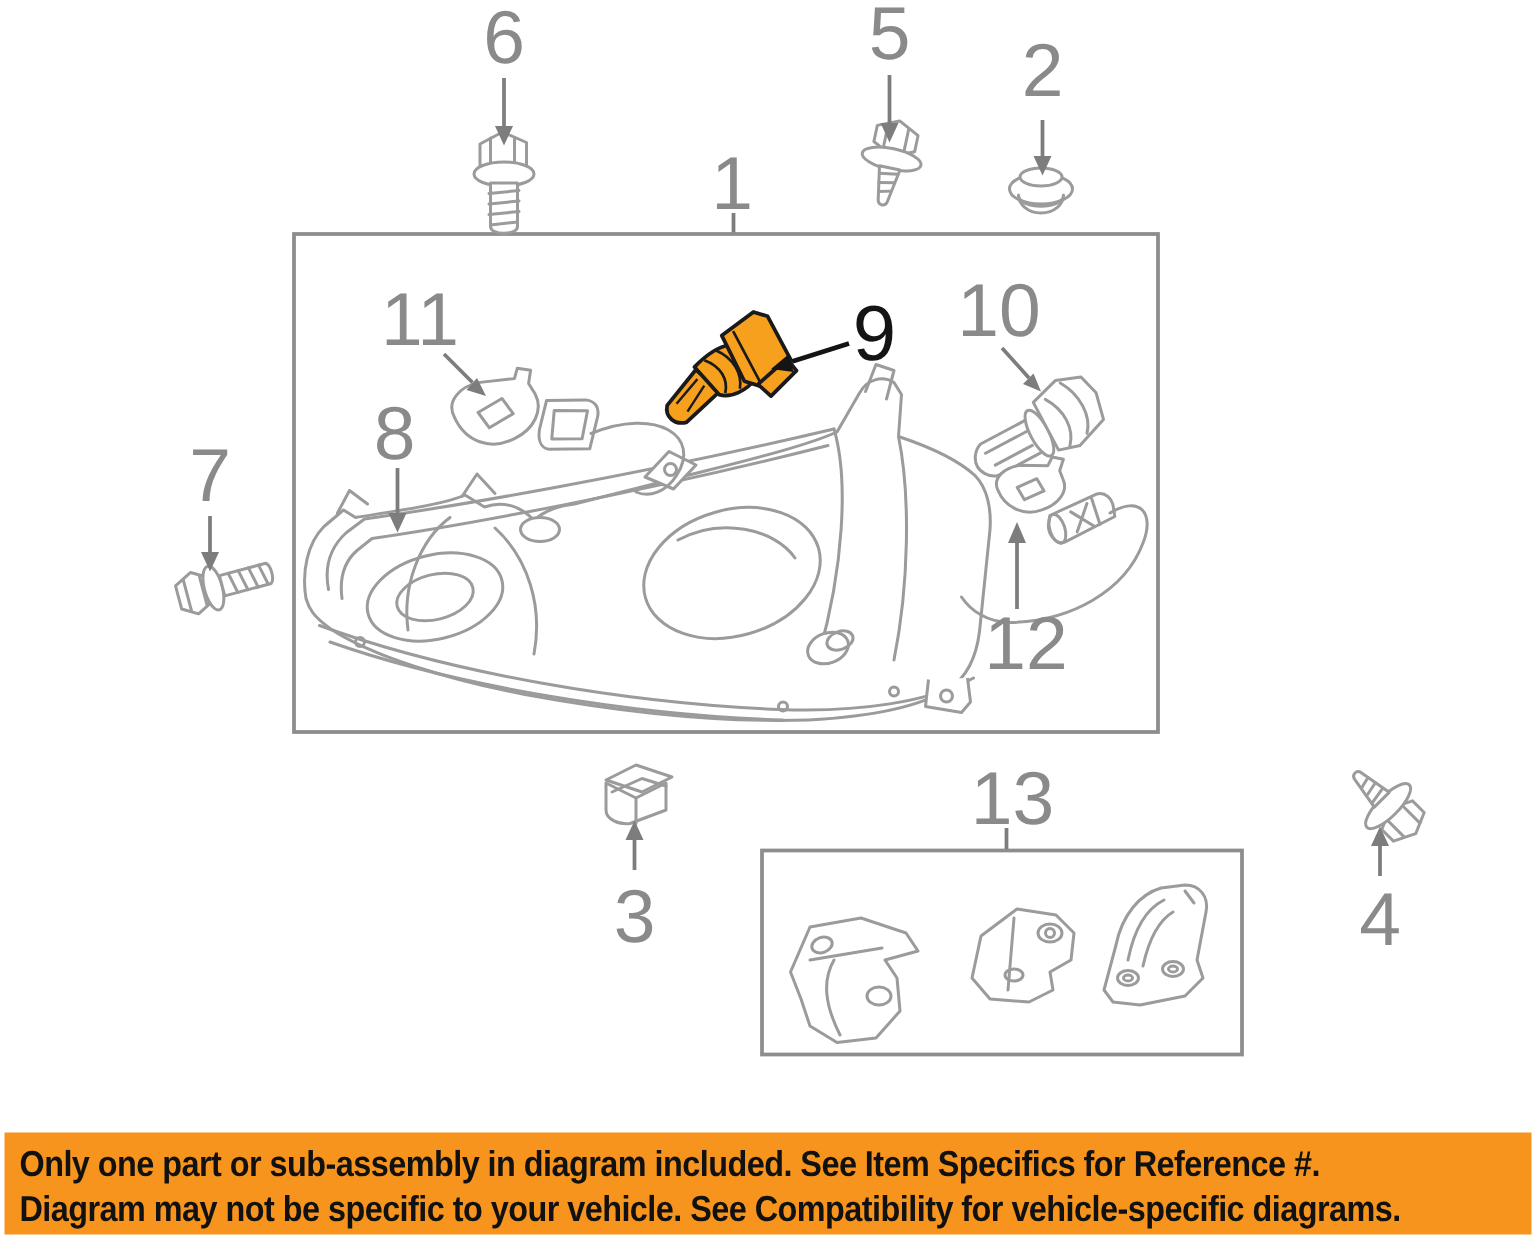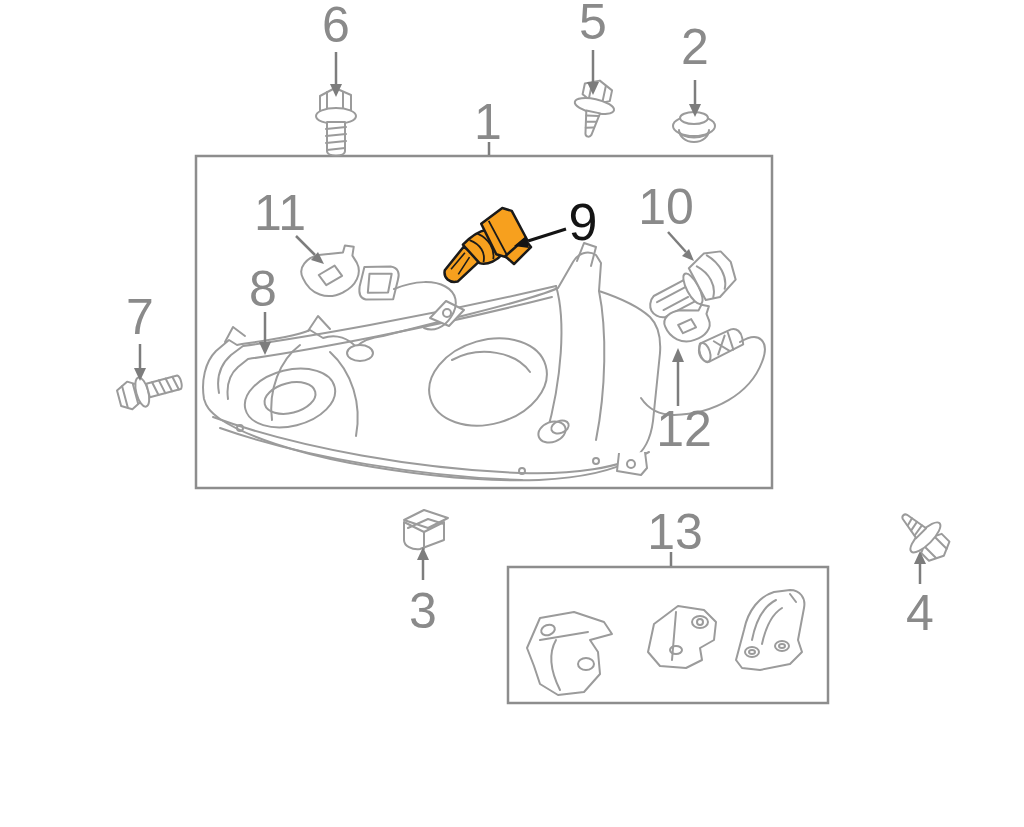--- a/index.html
+++ b/index.html
@@ -207,13 +207,17 @@
     <text class="num" x="336" y="42">6</text>
     <text class="num" x="140" y="334">7</text>
     <text class="num" x="263" y="306">8</text>
     <text class="num-hi" x="583" y="240">9</text>
     <text class="num" x="666" y="224">10</text>
     <text class="num" x="280" y="230">11</text>
     <text class="num" x="684" y="446">12</text>
     <text class="num" x="675" y="549">13</text>
   </svg>
 
+  <div class="banner" style="background-color: rgb(247, 148, 29);">
+    <div class="bline">Only one part or sub-assembly in diagram included. See Item Specifics for Reference #.</div>
+    <div class="bline">Diagram may not be specific to your vehicle. See Compatibility for vehicle-specific diagrams.</div>
+  </div>
 </div>
 
 </body></html>

